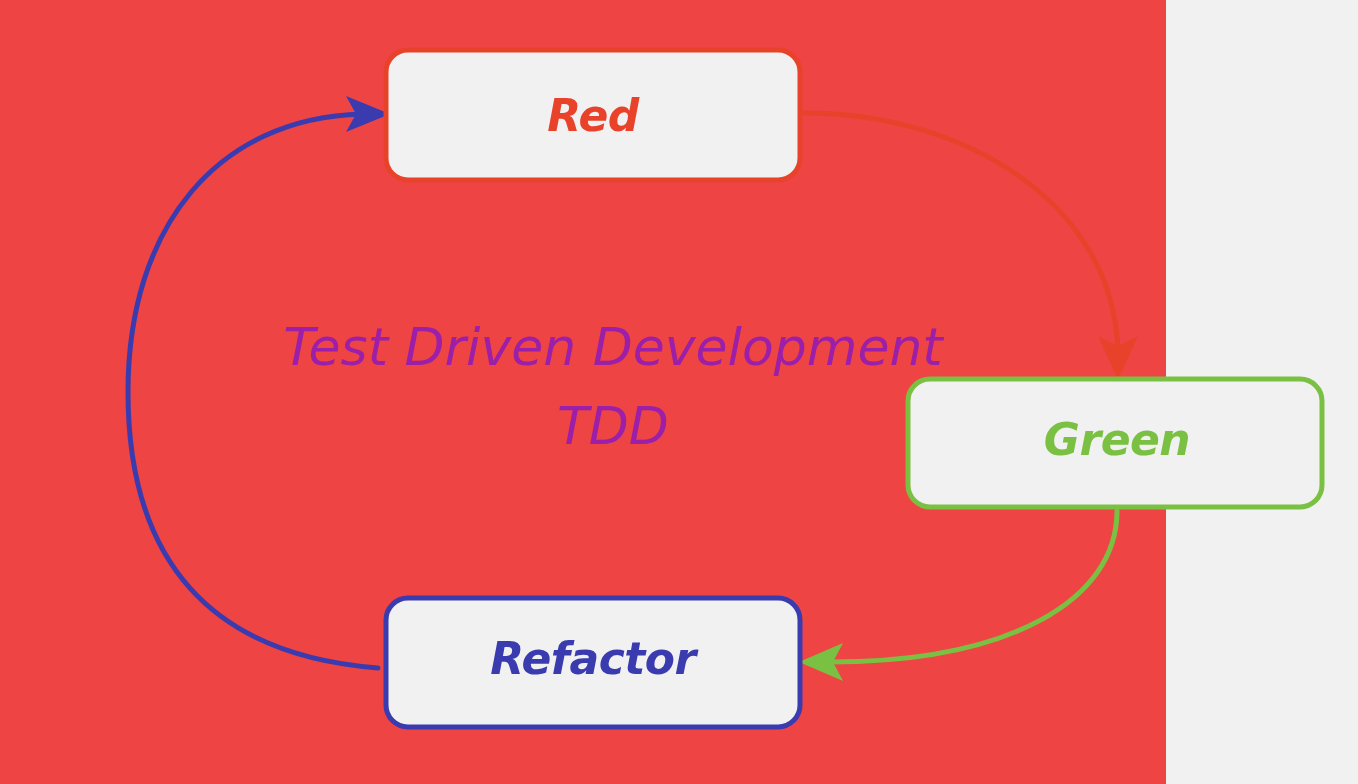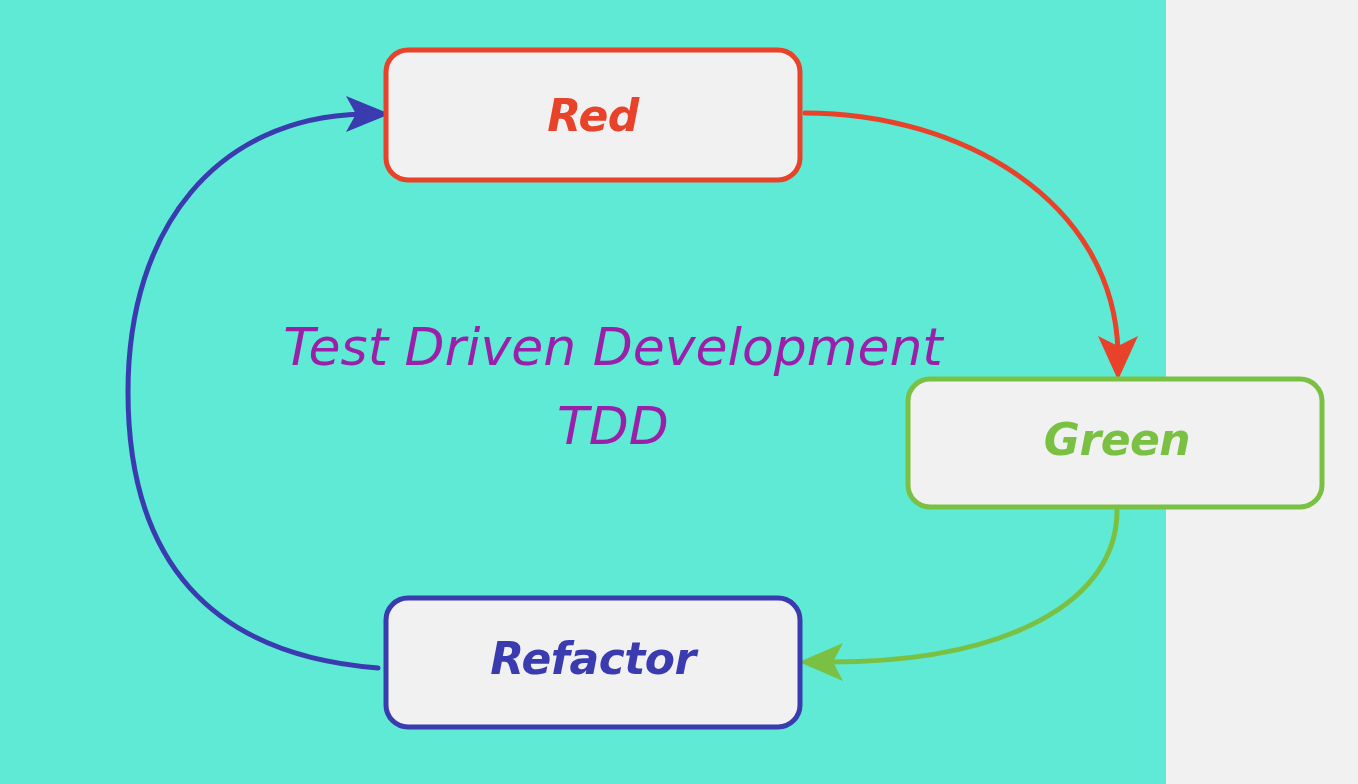--- a/index.html
+++ b/index.html
@@ -11,21 +11,21 @@
   body {
     width: 1358px;
     height: 784px;
     overflow: hidden;
     font-family: "DejaVu Sans", sans-serif;
   }
   #diagram-canvas {
     position: relative;
     width: 1166px;
     height: 784px;
-    background: #5eead4;
+    background: #ef4444;
   }
   #diagram-svg {
     position: absolute;
     top: 0;
     left: 0;
     width: 1358px;
     height: 784px;
     display: block;
   }
   .node-label {

